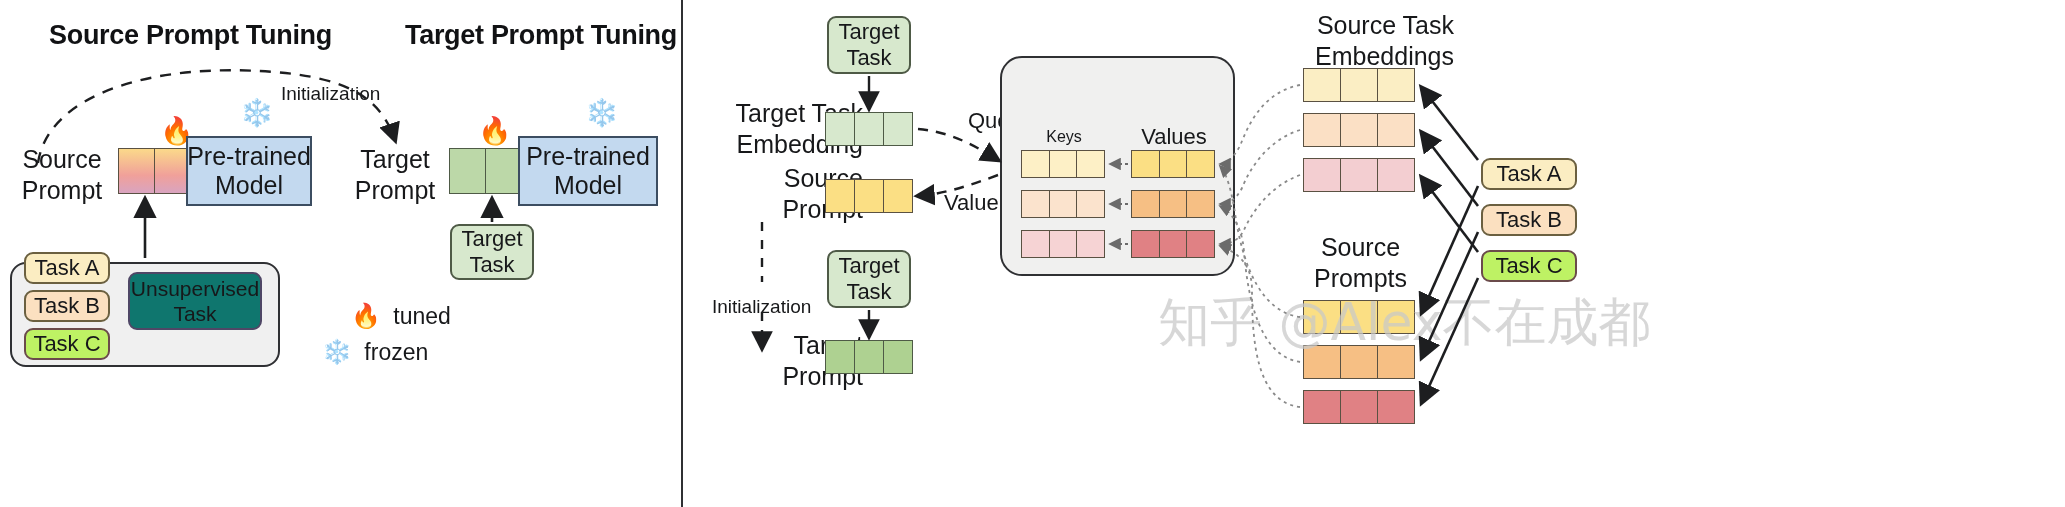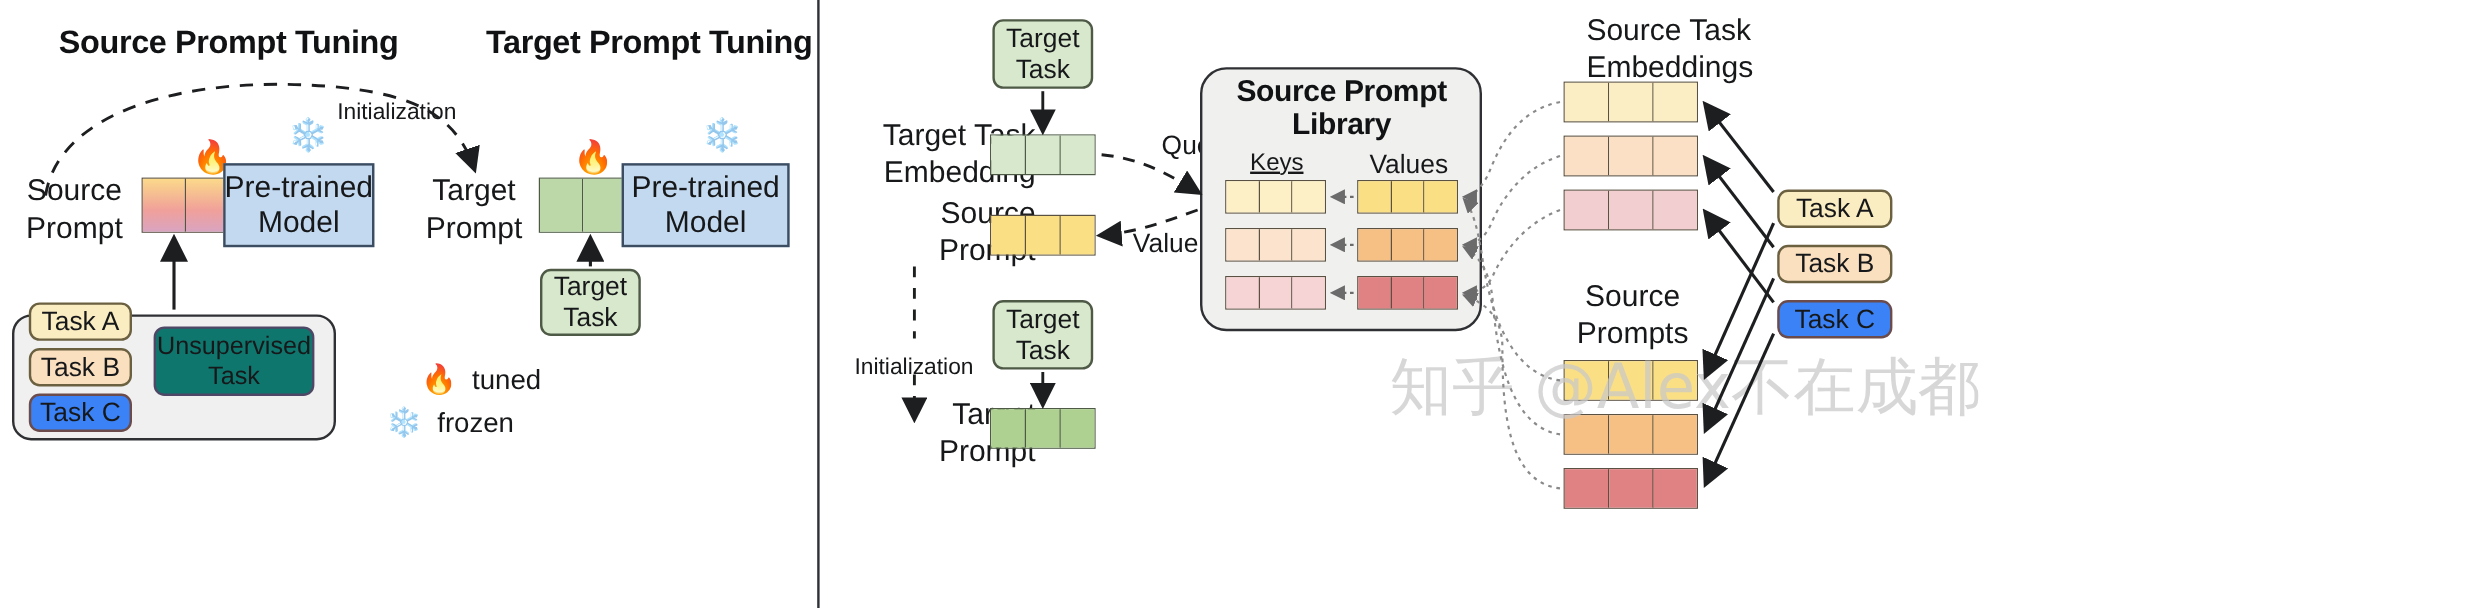--- a/index.html
+++ b/index.html
@@ -20,21 +20,21 @@
   .strip{position:absolute;display:flex;border:1.6px solid #5a5142;box-sizing:border-box;}
   .strip > i{display:block;flex:1 1 0;border-right:1.6px solid #5a5142;}
   .strip > i:last-child{border-right:none;}
 
   
   .rbox{position:absolute;box-sizing:border-box;border:2px solid #3c3d40;border-radius:9px;
         display:flex;align-items:center;justify-content:center;text-align:center;}
   .rbox.grn{background:#d7e8cd;border-color:#4e5a46;}
   .rbox.yel{background:#fbedc2;border-color:#6b6040;}
   .rbox.org{background:#fbe0c0;border-color:#6b6040;}
-  .rbox.red{background:#3b82f6;border-color:#6b4b4b;}
+  .rbox.red{background:#bef264;border-color:#6b4b4b;}
   .rbox.pur{background:#0f766e;border-color:#4f4766;}
   .rbox.blu{background:#c3d9ef;border-color:#3c4d61;border-radius:0;}
   .rbox.gray{background:#f0f0f0;border-color:#2f3033;border-radius:16px;}
   .rbox.lib{background:#f0f0ef;border-color:#2f3033;border-radius:22px;}
 
   .flame{font-size:27px;line-height:1;}
   .snow{font-size:27px;line-height:1;}
 
   svg.ov{position:absolute;left:0;top:0;width:2065px;height:507px;pointer-events:none;overflow:visible;}
 
@@ -167,25 +167,21 @@
     <div>Target</div>
     <div>Prompt</div>
   </div>
   <div class="strip" style="left:825px;top:340px;width:88px;height:34px;border-color:#4e5a46;">
     <i style="background:#aed191;border-right-color:#4e5a46;"></i>
     <i style="background:#aed191;border-right-color:#4e5a46;"></i>
     <i style="background:#aed191;"></i>
   </div>
 
   <div class="rbox lib" style="left:1000px;top:56px;width:235px;height:220px;display:block;"></div>
-  <div class="ttl abs" style="left:1012px;top:62px;width:212px;text-align:center;font-size:25px;line-height:28px;white-space:normal;">
-    <div>Source Prompt</div>
-    <div>Library</div>
-  </div>
-  <div class="lbl abs" style="left:1021px;top:122px;width:86px;font-size:20px;text-decoration:underline;">Keys</div>
+  <div class="lbl abs" style="left:1021px;top:122px;width:86px;font-size:16px;">Keys</div>
   <div class="lbl abs" style="left:1131px;top:122px;width:86px;font-size:22px;">Values</div>
 
   <div class="strip" style="left:1021px;top:150px;width:84px;height:28px;">
     <i style="background:#fdf0c6;"></i>
       <i style="background:#fdf0c6;"></i>
       <i style="background:#fdf0c6;"></i>
   </div>
   <div class="strip" style="left:1021px;top:190px;width:84px;height:28px;">
     <i style="background:#fbe3cd;"></i>
       <i style="background:#fbe3cd;"></i>
@@ -206,21 +202,21 @@
     <i style="background:#f6bf84;"></i>
       <i style="background:#f6bf84;"></i>
       <i style="background:#f6bf84;"></i>
   </div>
   <div class="strip" style="left:1131px;top:230px;width:84px;height:28px;">
     <i style="background:#e08184;"></i>
       <i style="background:#e08184;"></i>
       <i style="background:#e08184;"></i>
   </div>
 
-  <div class="lbl2 abs" style="left:1322px;top:10px;width:220px;text-align:left;">
+  <div class="lbl2 abs" style="left:1234px;top:10px;width:220px;text-align:right;">
     <div>Source Task</div>
     <div>Embeddings</div>
   </div>
   <div class="strip" style="left:1303px;top:68px;width:112px;height:34px;">
     <i style="background:#fbeec4;"></i>
       <i style="background:#fbeec4;"></i>
       <i style="background:#fbeec4;"></i>
   </div>
   <div class="strip" style="left:1303px;top:113px;width:112px;height:34px;">
     <i style="background:#fbe0c5;"></i>

